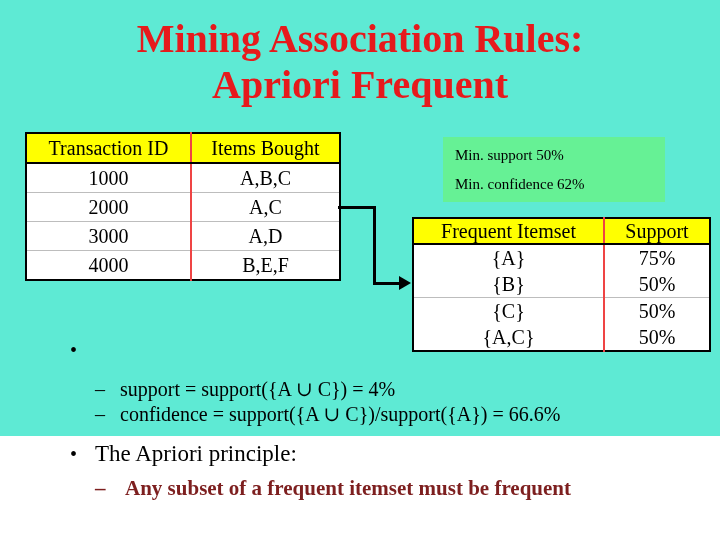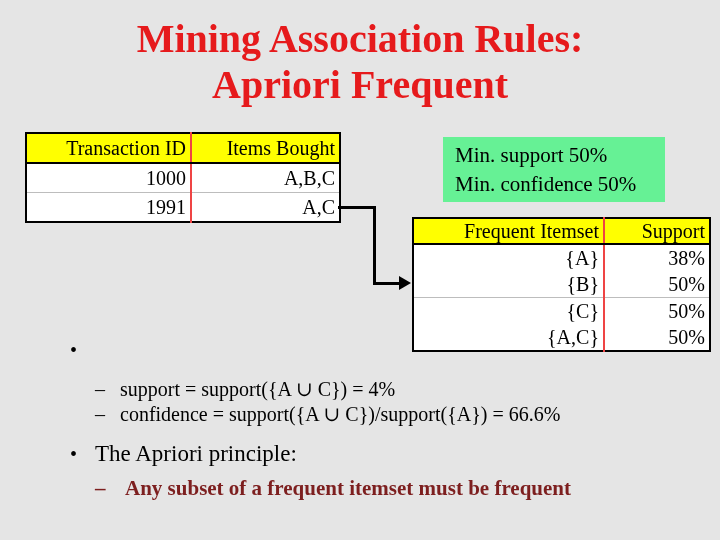--- a/index.html
+++ b/index.html
@@ -4,42 +4,42 @@
 <style>
   html, body { margin: 0; padding: 0; }
   body {
     width: 720px; height: 540px;
     background: #ffffff;
     font-family: "Liberation Serif", "DejaVu Serif", serif;
     color: #000;
     position: relative;
     overflow: hidden;
   }
-  .slide { position: absolute; inset: 0; width: 720px; height: 540px; background: #e5e5e5; }
+  .slide { position: absolute; inset: 0; width: 720px; height: 436px; background: #5eead4; }
 
   
   .title {
     position: absolute; top: 16px; left: 0; right: 0;
     margin: 0;
     text-align: center;
     font-size: 40px; font-weight: bold;
     line-height: 46px;
     color: var(--title-red, #e61a1c);
   }
 
   
   table.slide-table {
     position: absolute;
     border-collapse: collapse;
     table-layout: fixed;
     font-size: 20px;
     background: #fff;
   }
   table.slide-table th, table.slide-table td {
-    text-align: right;
+    text-align: center;
     vertical-align: middle;
     padding: 0 4px;
     font-weight: normal;
     overflow: hidden;
     white-space: nowrap;
   }
   table.slide-table th {
     background: var(--header-yellow, #ffff00);
     border-bottom: 2px solid #000;
   }
@@ -57,21 +57,21 @@
   .fi-table td { height: 26px; }
   .fi-table col.c1 { width: 191px; }
   .fi-table tbody tr.sep td { border-top: 1px solid var(--row-divider, #bdbdbd); }
 
   
   .min-box {
     position: absolute;
     left: 443px; top: 137px;
     width: 222px; height: 65px;
     background: var(--box-green, #66f195);
-    font-size: 21px;
+    font-size: 15px;
     line-height: 29px;
     padding: 4px 0 0 12px;
     box-sizing: border-box;
   }
 
   
   .conn { position: absolute; background: #000; }
   .conn-h1 { left: 338px; top: 206px; width: 38px; height: 3px; }
   .conn-v  { left: 373px; top: 206px; width: 3px;  height: 79px; }
   .conn-h2 { left: 373px; top: 282px; width: 29px; height: 3px; }
@@ -120,29 +120,37 @@
         <th>Transaction ID</th>
         <th>Items Bought</th>
       </tr>
     </thead>
     <tbody>
       <tr>
         <td>1000</td>
         <td>A,B,C</td>
       </tr>
       <tr>
-        <td>1991</td>
+        <td>2000</td>
         <td>A,C</td>
+      </tr>
+      <tr>
+        <td>3000</td>
+        <td>A,D</td>
+      </tr>
+      <tr>
+        <td>4000</td>
+        <td>B,E,F</td>
       </tr>
     </tbody>
   </table>
 
   <div class="min-box">
     <div>Min. support 50%</div>
-    <div>Min. confidence 50%</div>
+    <div>Min. confidence 62%</div>
   </div>
 
   <div class="conn conn-h1"></div>
   <div class="conn conn-v"></div>
   <div class="conn conn-h2"></div>
   <div class="conn-arrow"></div>
 
   <table class="slide-table fi-table">
     <colgroup>
         <col class="c1">
@@ -150,21 +158,21 @@
       </colgroup>
     <thead>
       <tr>
         <th>Frequent Itemset</th>
         <th>Support</th>
       </tr>
     </thead>
     <tbody>
       <tr>
         <td>{A}</td>
-        <td>38%</td>
+        <td>75%</td>
       </tr>
       <tr>
         <td>{B}</td>
         <td>50%</td>
       </tr>
       <tr class="sep">
         <td>{C}</td>
         <td>50%</td>
       </tr>
       <tr>

